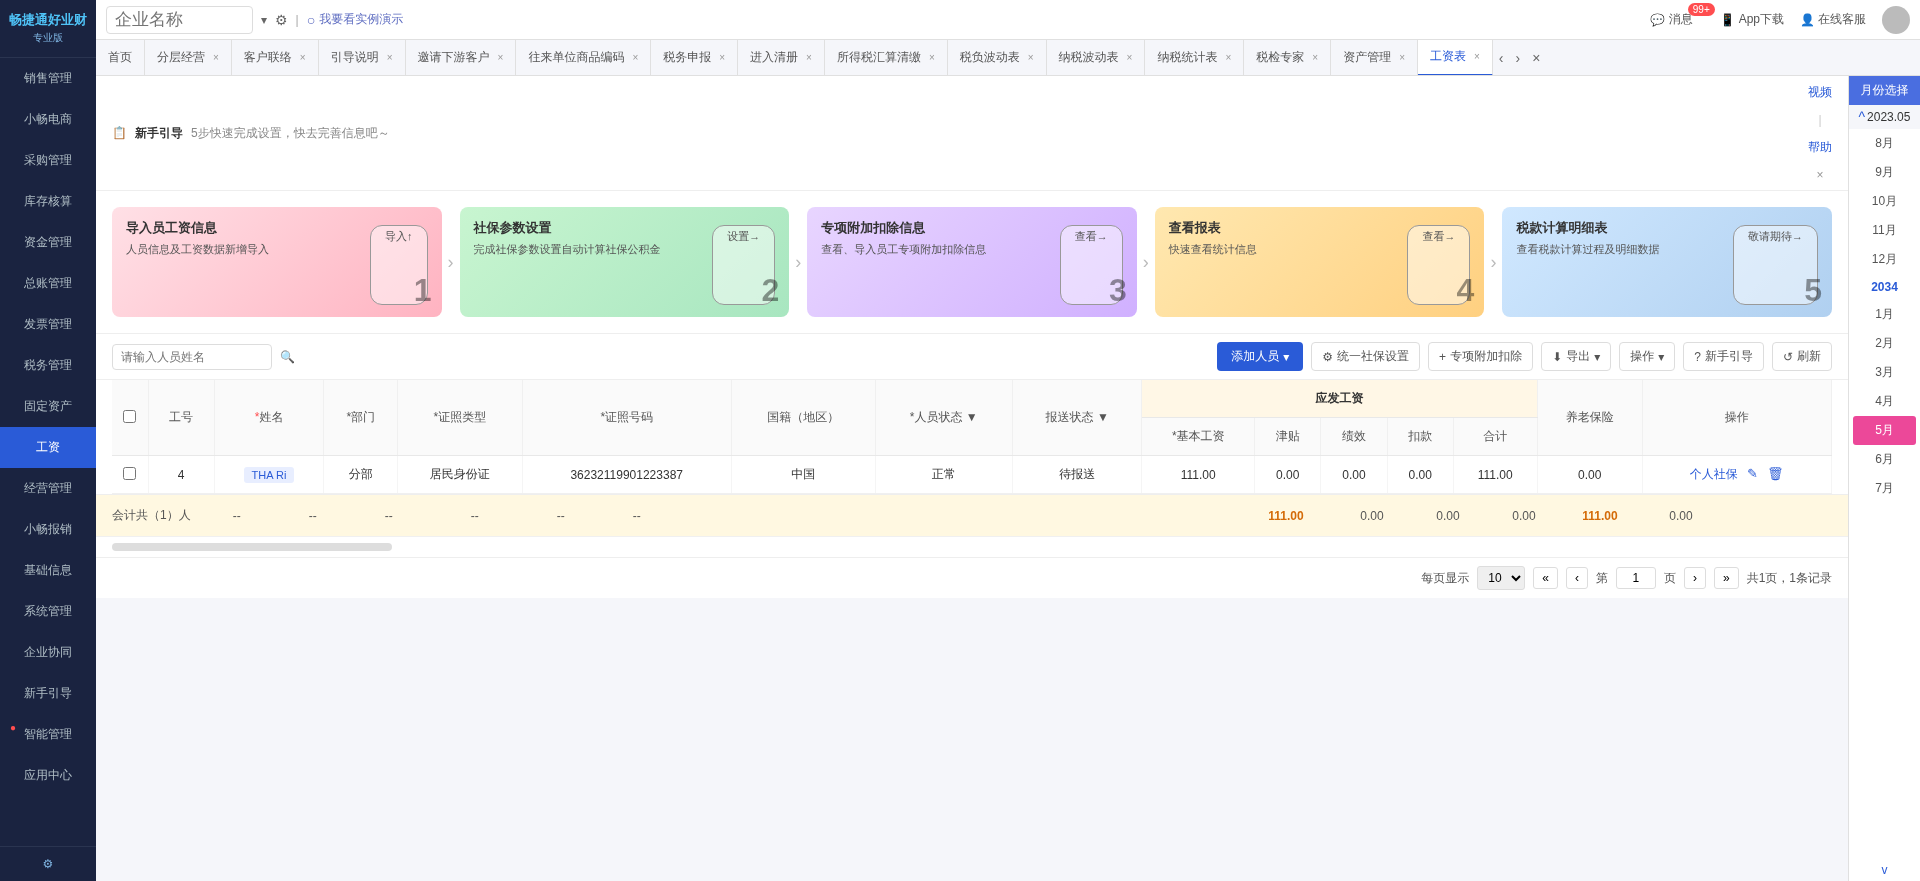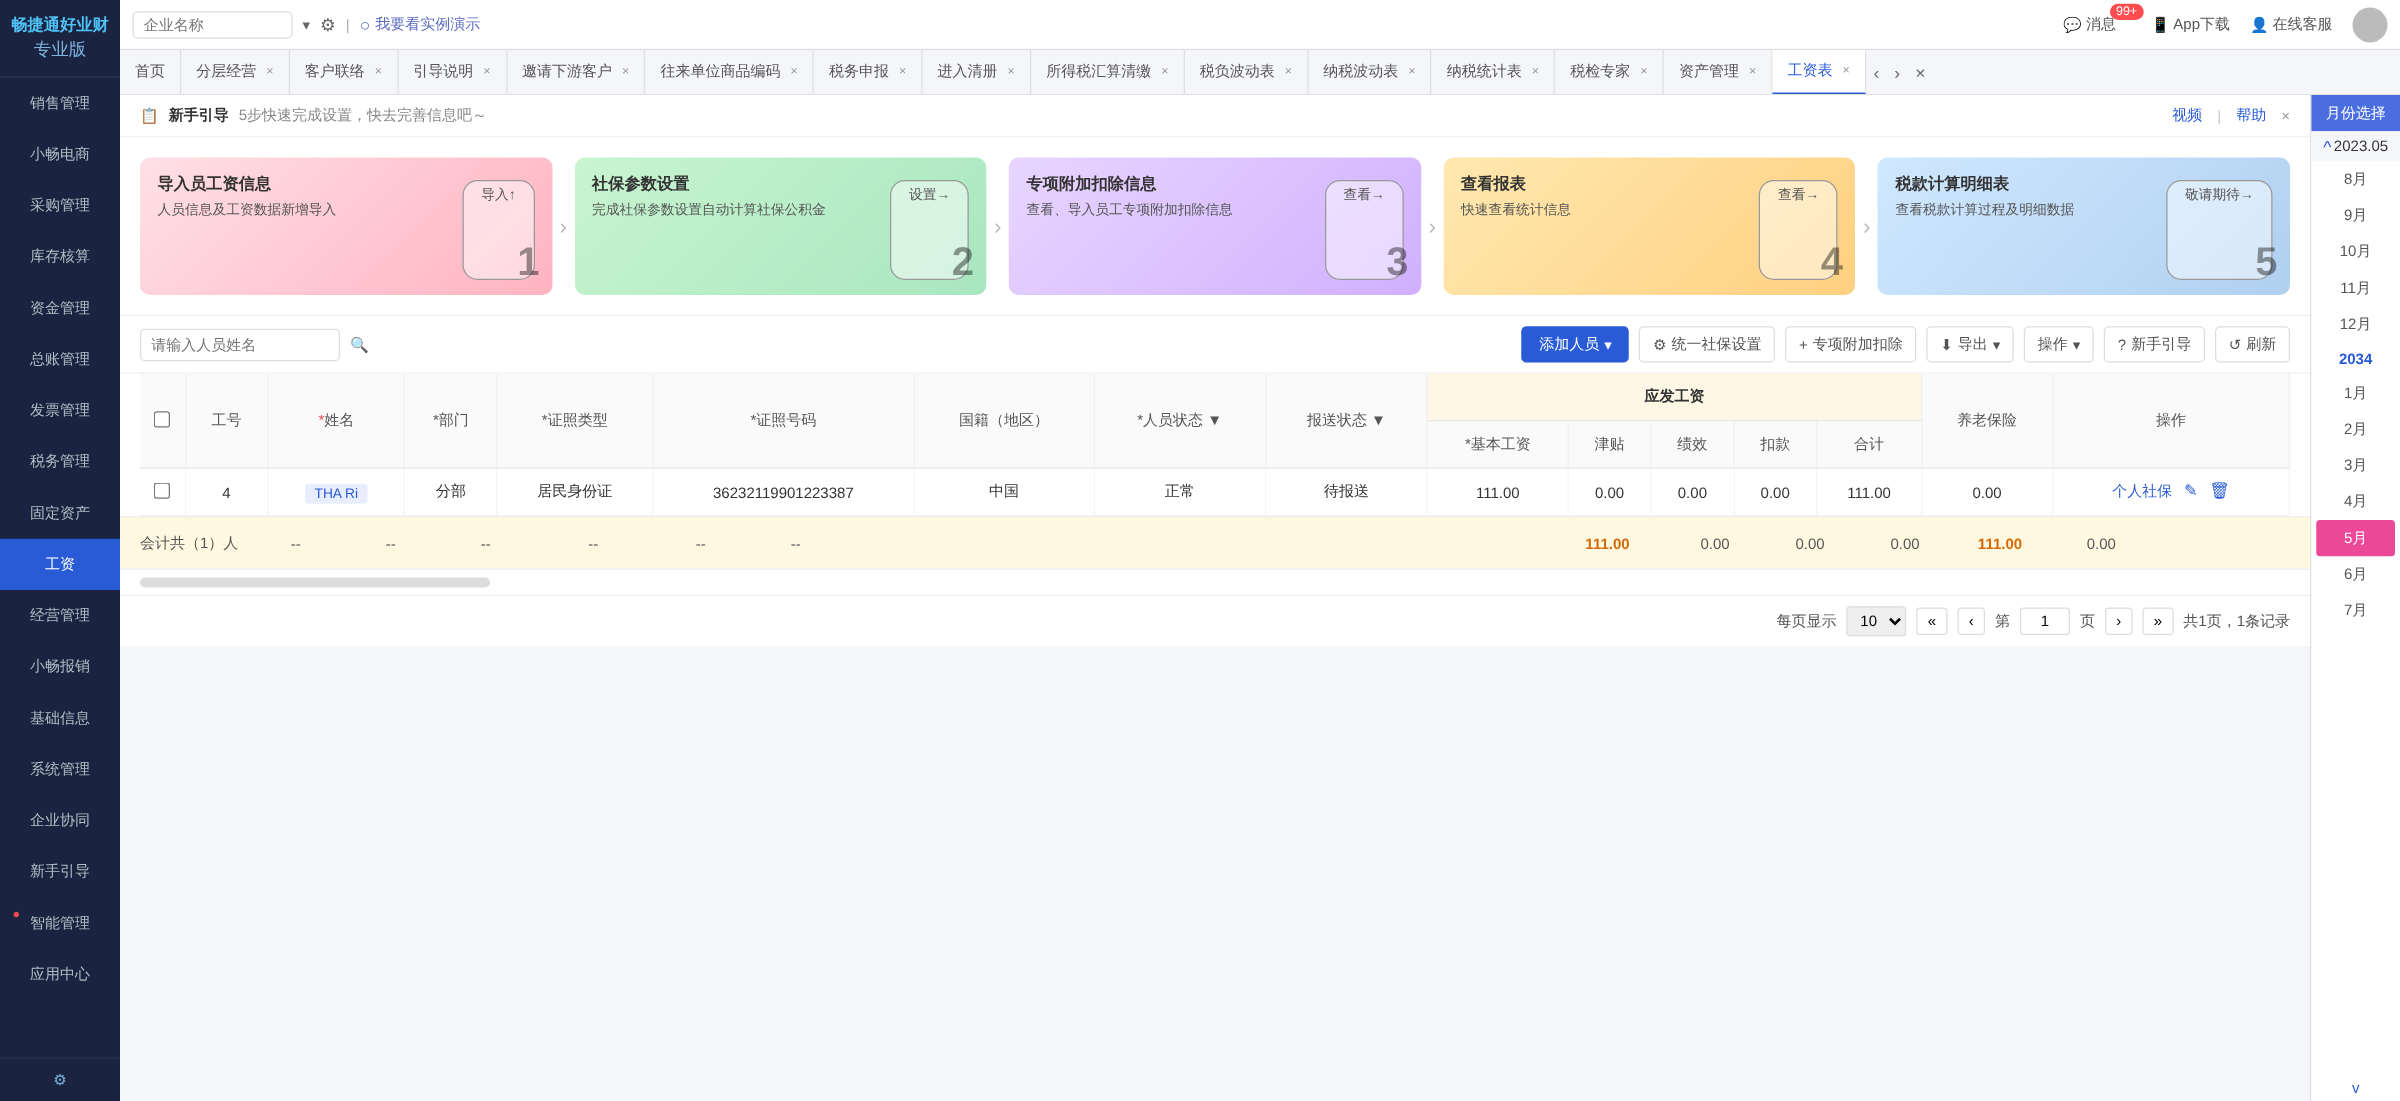--- a/index.html
+++ b/index.html
@@ -2,32 +2,32 @@
 <html><head>
   <meta charset="utf-8">
   <style>
     * { box-sizing: border-box; margin: 0; padding: 0; }
     body { font-family: "Microsoft YaHei", "PingFang SC", sans-serif; font-size: 12px; background: #f0f2f5; overflow: hidden; width: 1920px; height: 881px; display: flex; }
 
     
     .sidebar { width: 96px; background: #1a2340; height: 881px; display: flex; flex-direction: column; flex-shrink: 0; }
     .sidebar-logo { padding: 12px 8px; border-bottom: 1px solid #2a3450; text-align: center; }
     .sidebar-logo .logo-text { color: #4fc3f7; font-size: 13px; font-weight: bold; line-height: 1.3; }
-    .sidebar-logo .edition { color: #7eb3e0; font-size: 14px; margin-top: 2px; }
+    .sidebar-logo .edition { color: #7eb3e0; font-size: 10px; margin-top: 2px; }
     .sidebar-menu { flex: 1; overflow-y: auto; }
     .sidebar-item { color: #b0bec5; font-size: 12px; padding: 12px 0; text-align: center; cursor: pointer; display: block; }
     .sidebar-item.active { background: #2a5bd7; color: #fff; }
     .sidebar-settings { padding: 10px 0; text-align: center; color: #7eb3e0; cursor: pointer; border-top: 1px solid #2a3450; }
 
     
     .main { flex: 1; display: flex; flex-direction: column; overflow: hidden; }
 
     
     .topbar { height: 40px; background: #fff; border-bottom: 1px solid #e0e0e0; display: flex; align-items: center; padding: 0 10px; gap: 8px; flex-shrink: 0; }
-    .topbar-input { border: 1px solid #ddd; border-radius: 4px; padding: 3px 8px; font-size: 12px; width: 128px; color: #333; }
+    .topbar-input { border: 1px solid #ddd; border-radius: 4px; padding: 3px 8px; font-size: 17px; width: 147px; color: #333; }
     .topbar-arrow { color: #666; cursor: pointer; font-size: 12px; }
     .topbar-gear { color: #666; cursor: pointer; font-size: 14px; }
     .topbar-demo { color: #5c6bc0; font-size: 12px; cursor: pointer; display: flex; align-items: center; gap: 4px; }
     .topbar-right { margin-left: auto; display: flex; align-items: center; gap: 16px; }
     .topbar-msg { position: relative; color: #555; cursor: pointer; font-size: 12px; display: flex; align-items: center; gap: 3px; }
     .badge { background: #ff4d4f; color: #fff; border-radius: 8px; padding: 1px 5px; font-size: 10px; position: absolute; top: -8px; right: -10px; }
     .topbar-btn { color: #555; font-size: 12px; cursor: pointer; display: flex; align-items: center; gap: 3px; }
     .topbar-avatar { width: 28px; height: 28px; border-radius: 50%; background: #bbb; cursor: pointer; }
 
     
@@ -38,21 +38,21 @@
     .tab-item .tab-close { color: #999; font-size: 10px; margin-left: 4px; cursor: pointer; }
     .tab-nav { display: flex; align-items: center; padding: 0 6px; color: #666; cursor: pointer; font-size: 14px; }
 
     
     .content { flex: 1; display: flex; overflow: hidden; position: relative; }
     .content-main { flex: 1; overflow-y: auto; overflow-x: hidden; padding: 0; background: #f5f6fa; }
 
     
     .guide-banner { background: #fff; padding: 8px 16px; display: flex; align-items: center; gap: 8px; border-bottom: 1px solid #eee; font-size: 12px; color: #333; }
     .guide-banner .guide-icon { color: #2a5bd7; }
-    .guide-right { margin-left: auto; display: flex; align-items: center; gap: 12px; color: #2a5bd7; cursor: pointer; }
+    .guide-right { margin-left: auto; display: flex; align-items: center; gap: 12px; color: #2a5bd7; cursor: pointer; flex-direction: column; }
 
     
     .steps-container { background: #fff; padding: 16px; display: flex; align-items: stretch; gap: 0; border-bottom: 1px solid #eee; }
     .step-card { flex: 1; padding: 12px 14px; border-radius: 8px; position: relative; min-height: 110px; display: flex; justify-content: space-between; }
     .step-card.step1 { background: linear-gradient(135deg, #ffe0e6, #ffb3c1); }
     .step-card.step2 { background: linear-gradient(135deg, #c8f5d0, #a8e6c0); }
     .step-card.step3 { background: linear-gradient(135deg, #e8d5ff, #d0b0ff); }
     .step-card.step4 { background: linear-gradient(135deg, #ffe8b0, #ffd080); }
     .step-card.step5 { background: linear-gradient(135deg, #d0e8ff, #b0d0f0); }
     .step-number { font-size: 32px; font-weight: bold; opacity: 0.4; position: absolute; bottom: 8px; right: 10px; }

